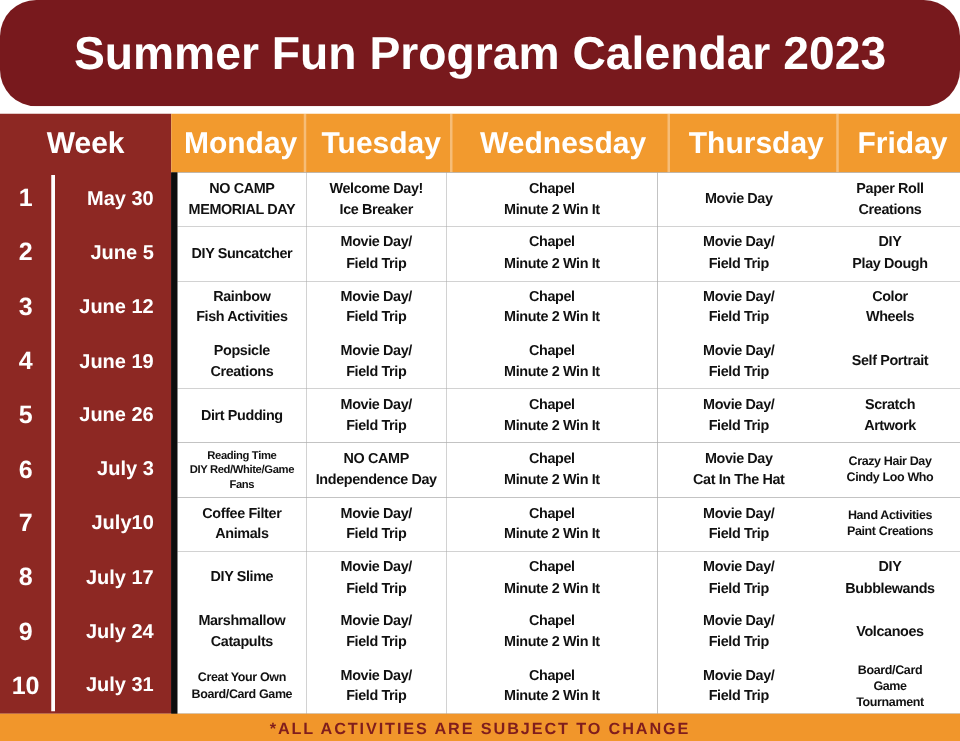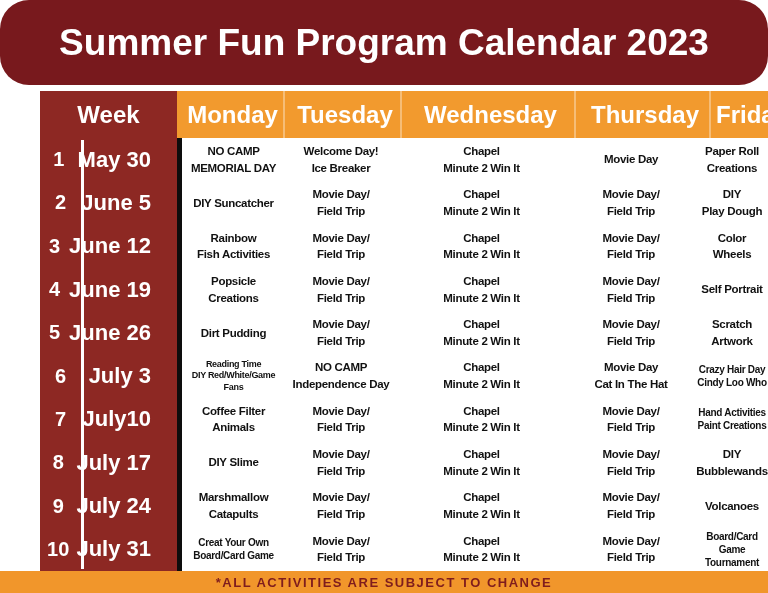--- a/index.html
+++ b/index.html
@@ -19,33 +19,33 @@
   .title-bar h1 {
     margin: 0; color: #fff; font-size: 37px; font-weight: 800;
     letter-spacing: 0px; white-space: nowrap;
   }
   .white-line { height: 6px; background: #ffffff; }
 
   
   .calendar { height: 480px; display: flex; }
 
   
-  .week-panel { width: 137px; background: #8D2823; display: flex; flex-direction: column; margin-left: 40px; }
+  .week-panel { width: 137px; background: #8D2823; display: flex; flex-direction: column; }
   .week-header {
     height: 47px; display: flex; align-items: center; justify-content: center;
     color: #fff; font-size: 24px; font-weight: 800;
   }
   .week-rows { position: relative; flex: 1; display: flex; flex-direction: column; }
   .week-divider {
     position: absolute; left: 41px; top: 2px; bottom: 2px; width: 3px;
     background: #ffffff;
   }
   .week-row { flex: 1; display: flex; align-items: center; color: #fff; font-weight: 800; }
   .week-num { width: 41px; text-align: center; font-size: 20px; }
-  .week-date { flex: 1; text-align: right; padding-right: 26px; font-size: 22px; white-space: nowrap; }
+  .week-date { flex: 1; text-align: right; padding-right: 14px; font-size: 16px; white-space: nowrap; }
 
   
   .days { flex: 1; display: flex; flex-direction: column; min-width: 0; }
   .day-headers {
     height: 47px; background: #F29A2E;
     display: grid; grid-template-columns: 103px 112px 169px 130px 1fr;
     column-gap: 5px; padding-left: 5px;
   }
   .day-header {
     display: flex; align-items: center; justify-content: center;

